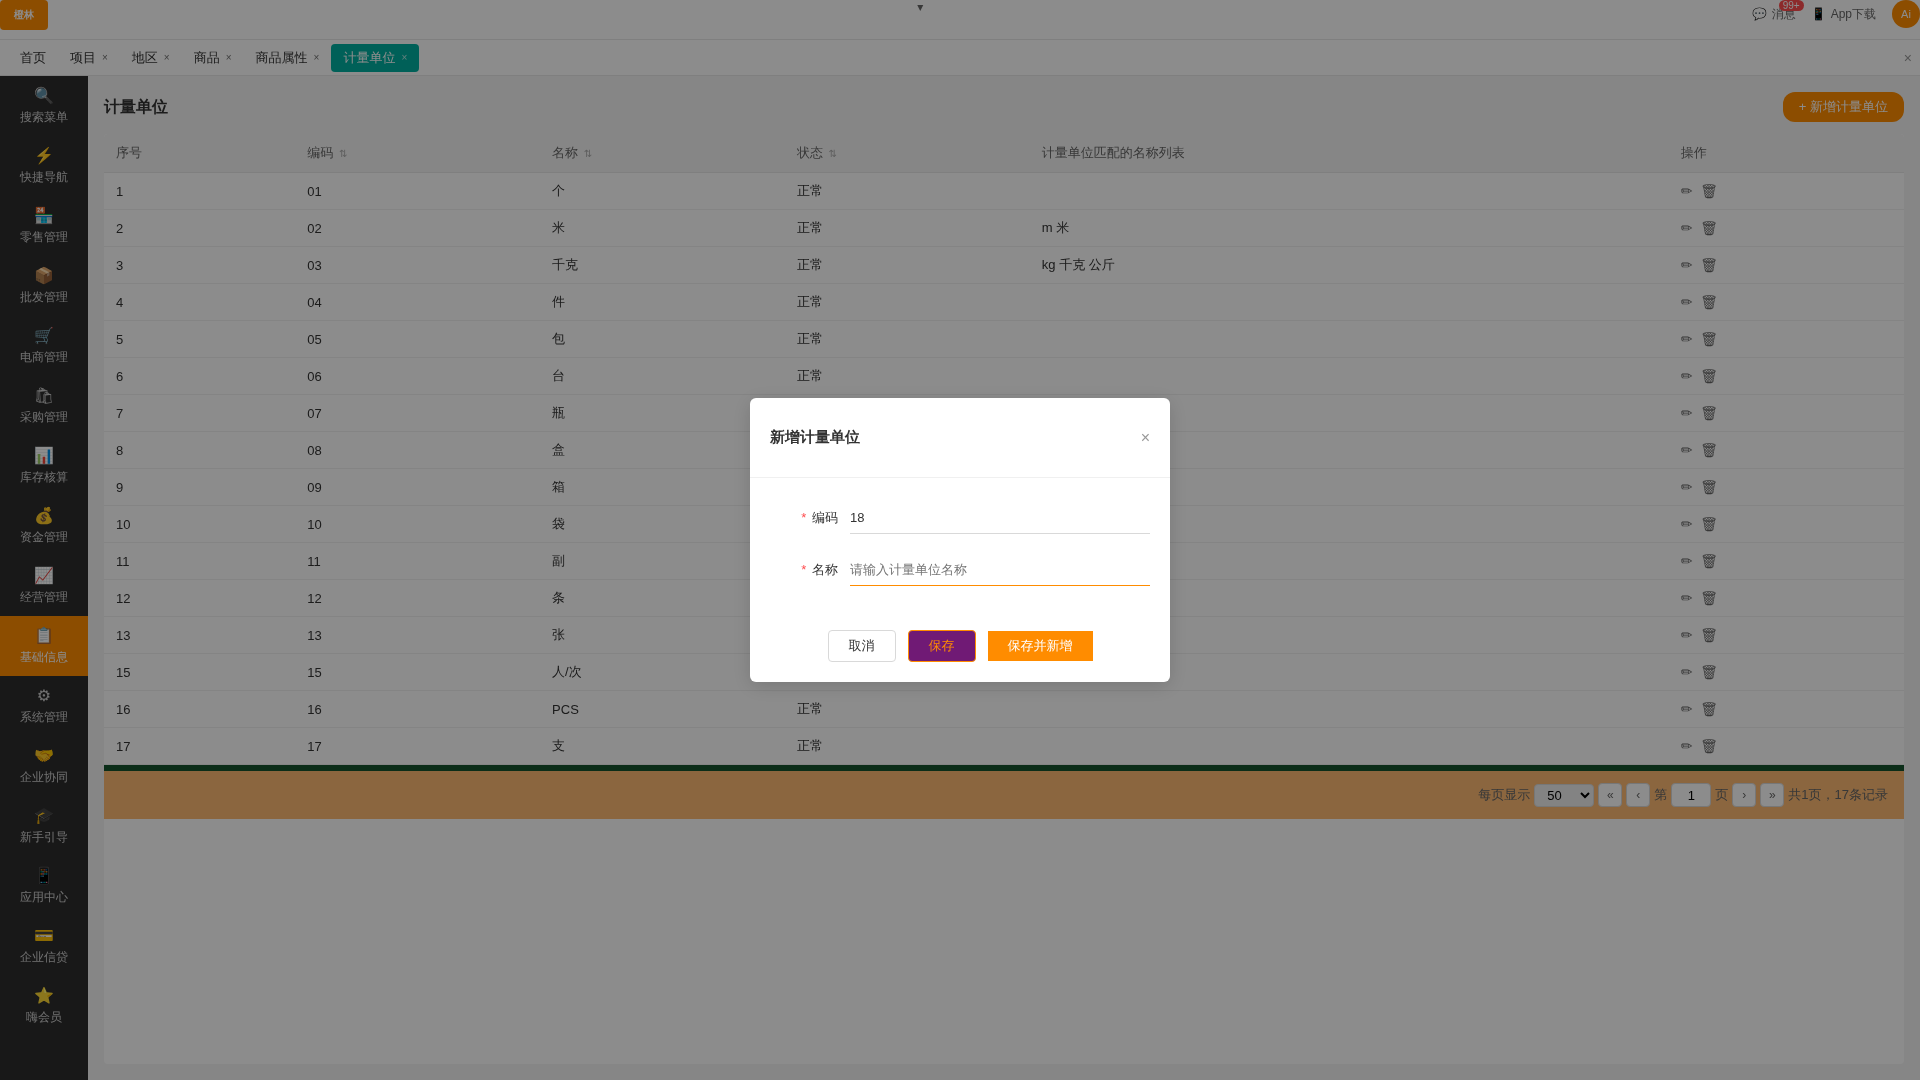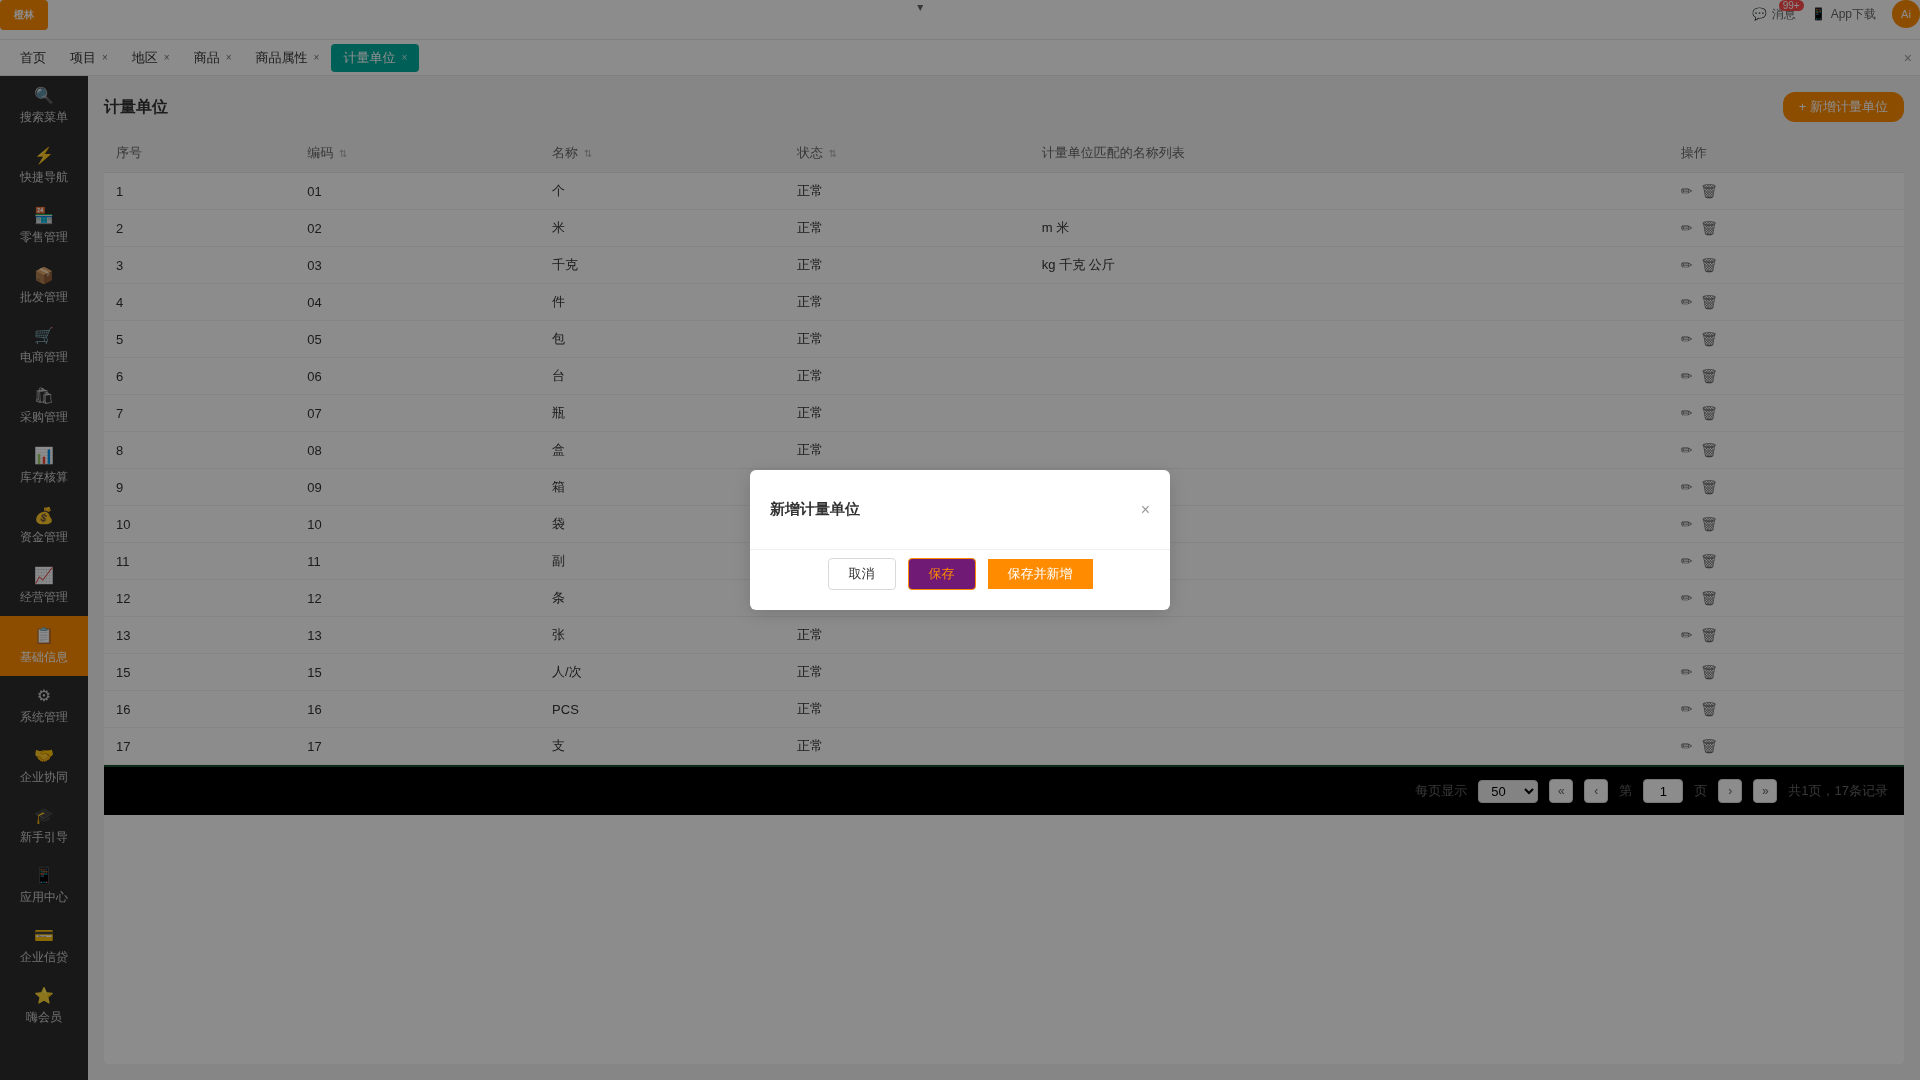--- a/index.html
+++ b/index.html
@@ -219,23 +219,23 @@
     .status-normal { color: #333; }
     .action-btns { display: flex; gap: 8px; }
     .action-btn { cursor: pointer; color: #666; font-size: 14px; }
 
     
     .pagination-bar {
       display: flex;
       align-items: center;
       justify-content: flex-end;
       padding: 12px 16px;
-      background: #000000;
-      border-top: 2px solid #14532d;
-      gap: 11px;
+      background: #fdba74;
+      border-top: 6px solid #14532d;
+      gap: 4px;
       font-size: 13px;
       color: #666;
     }
     .page-select {
       border: 1px solid #d9d9d9;
       border-radius: 4px;
       padding: 2px 8px;
       font-size: 13px;
     }
     .page-nav-btn {
@@ -723,19 +723,35 @@
     </div>
   </div>
 </div>
 
 <div class="overlay">
   <div class="modal">
     <div class="modal-header">
       <span class="modal-title">新增计量单位</span>
       <span class="modal-close">×</span>
     </div>
+    <div class="modal-body">
+      <div class="form-row">
+        <label class="form-label">
+          <span class="required">*</span>
+          <span>编码</span>
+        </label>
+        <input class="form-input has-value" type="text" value="18" style="">
+      </div>
+      <div class="form-row">
+        <label class="form-label">
+          <span class="required">*</span>
+          <span>名称</span>
+        </label>
+        <input class="form-input active-field" type="text" placeholder="请输入计量单位名称" style="">
+      </div>
+    </div>
     <div class="modal-footer">
       <button class="btn-cancel">取消</button>
       <button class="btn-save">保存</button>
       <button class="btn-save-new">保存并新增</button>
     </div>
   </div>
 </div>
 
 </body></html>

